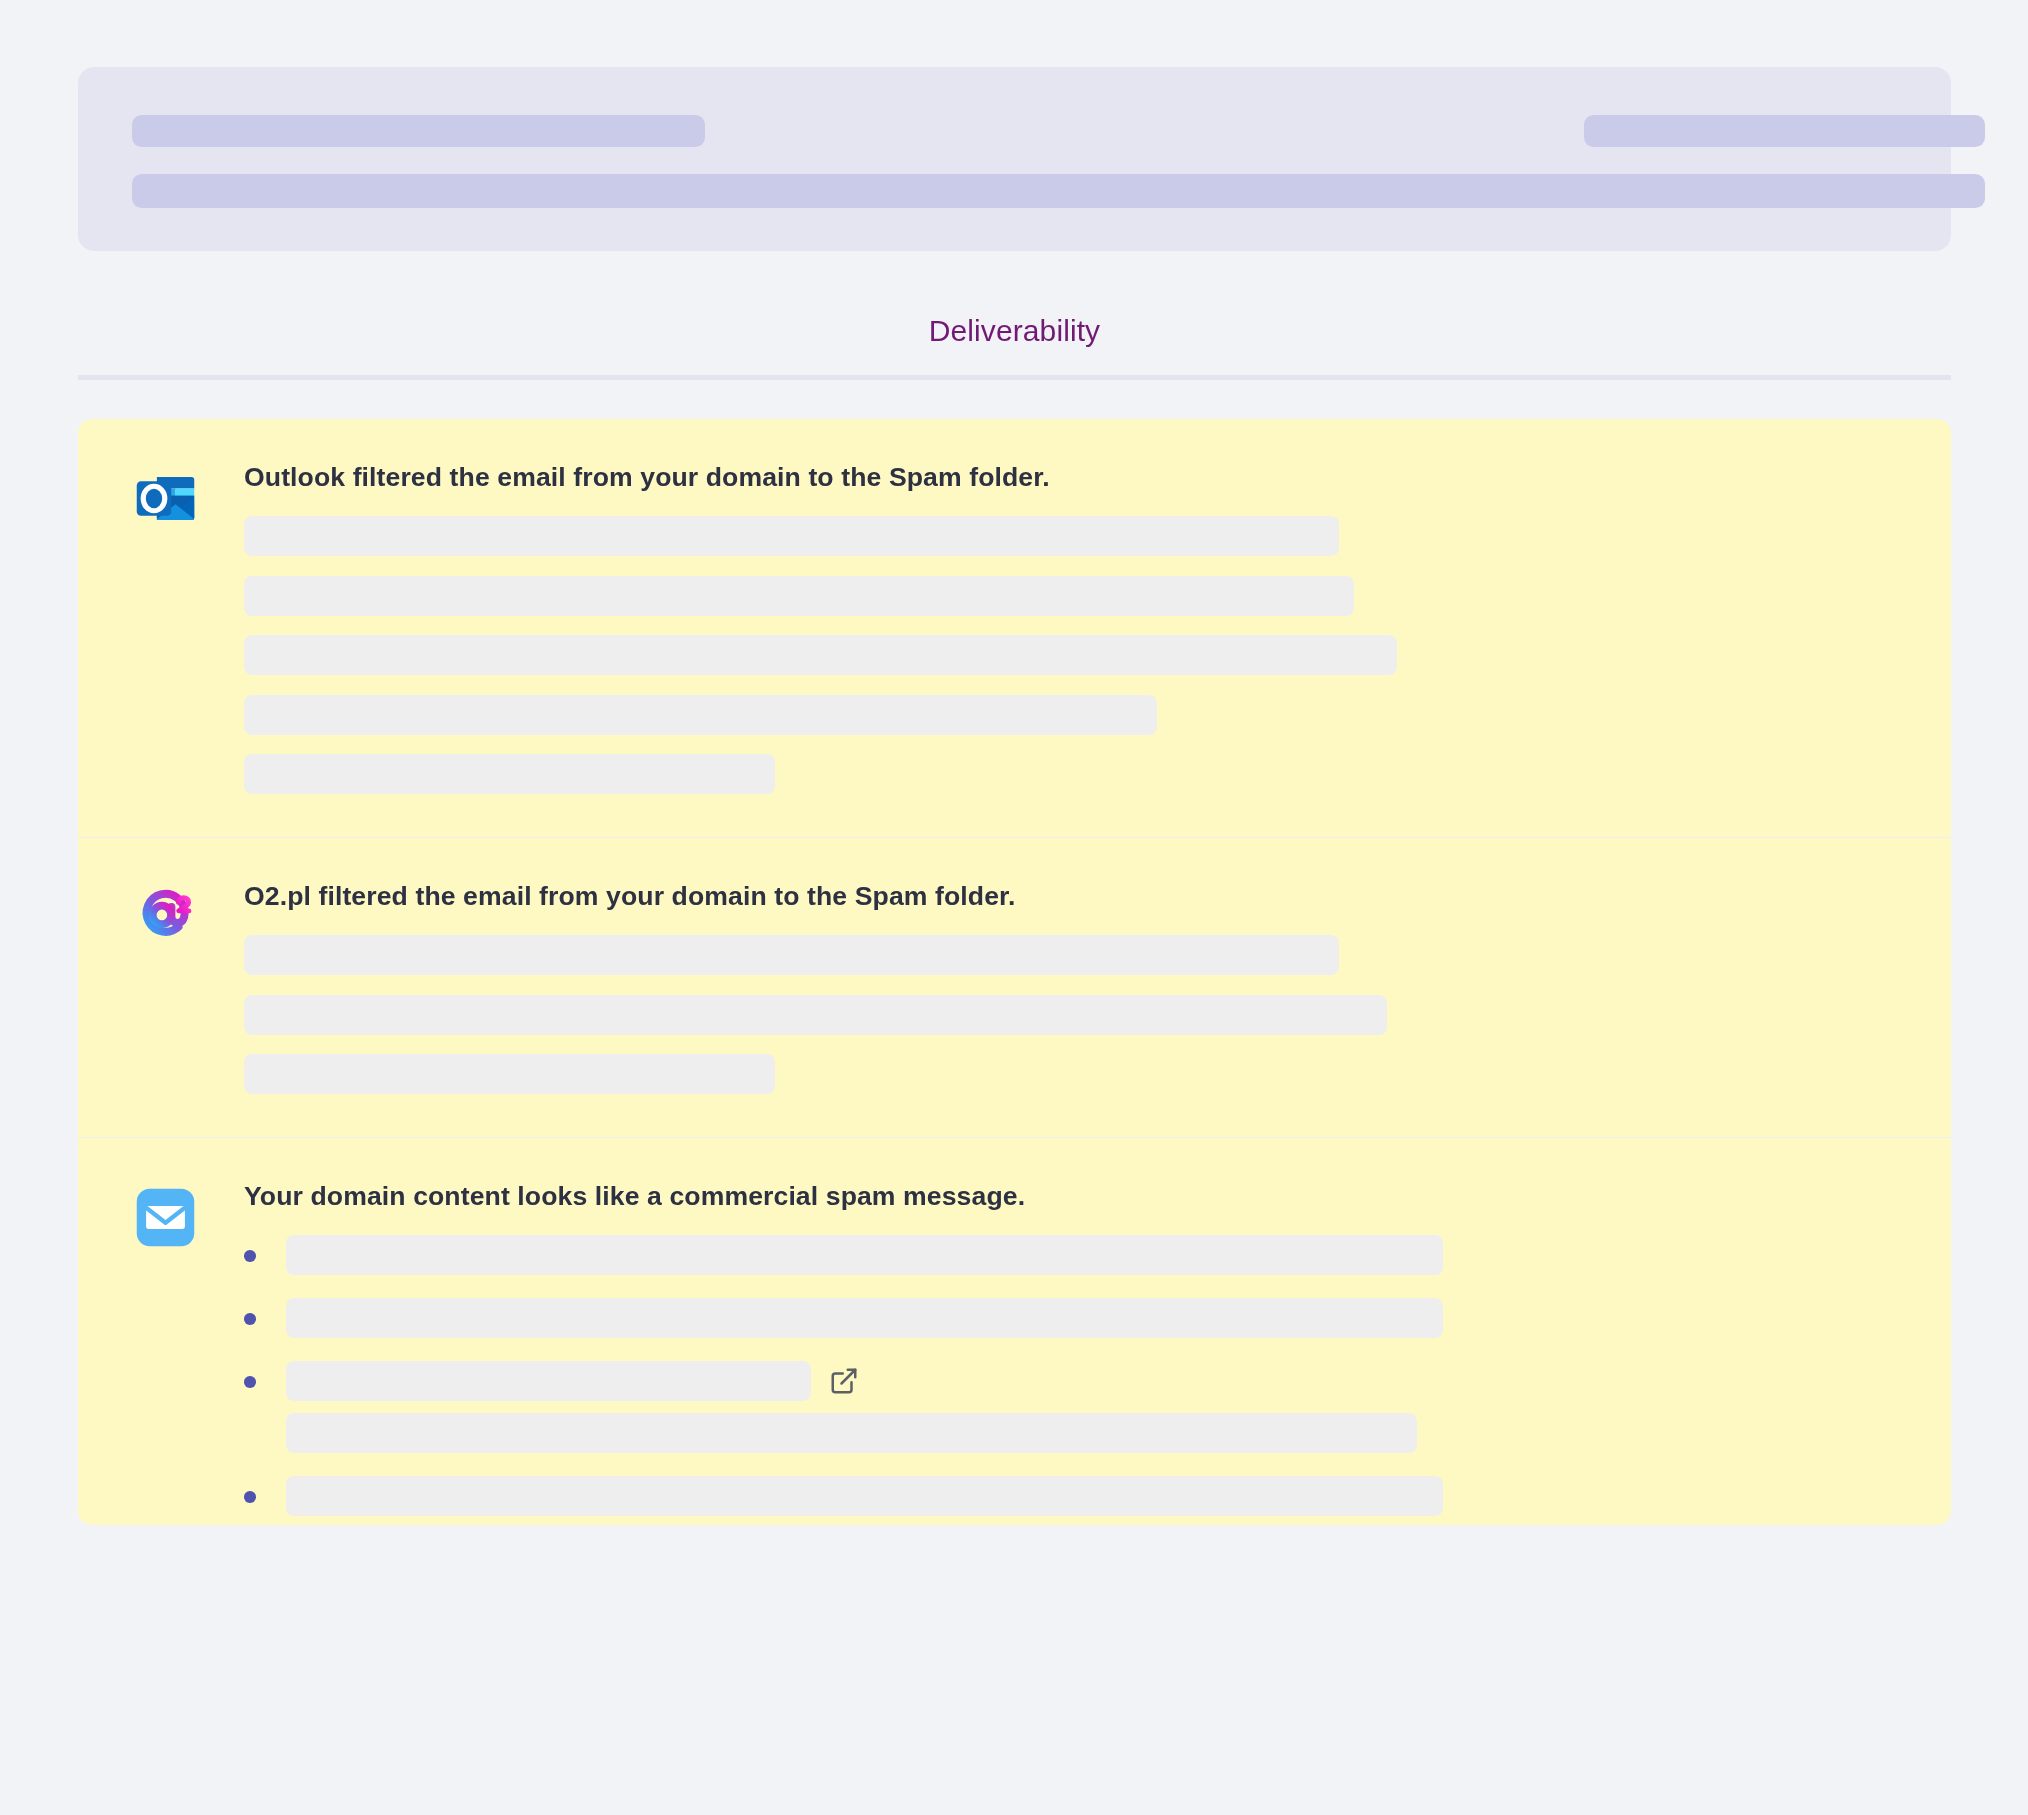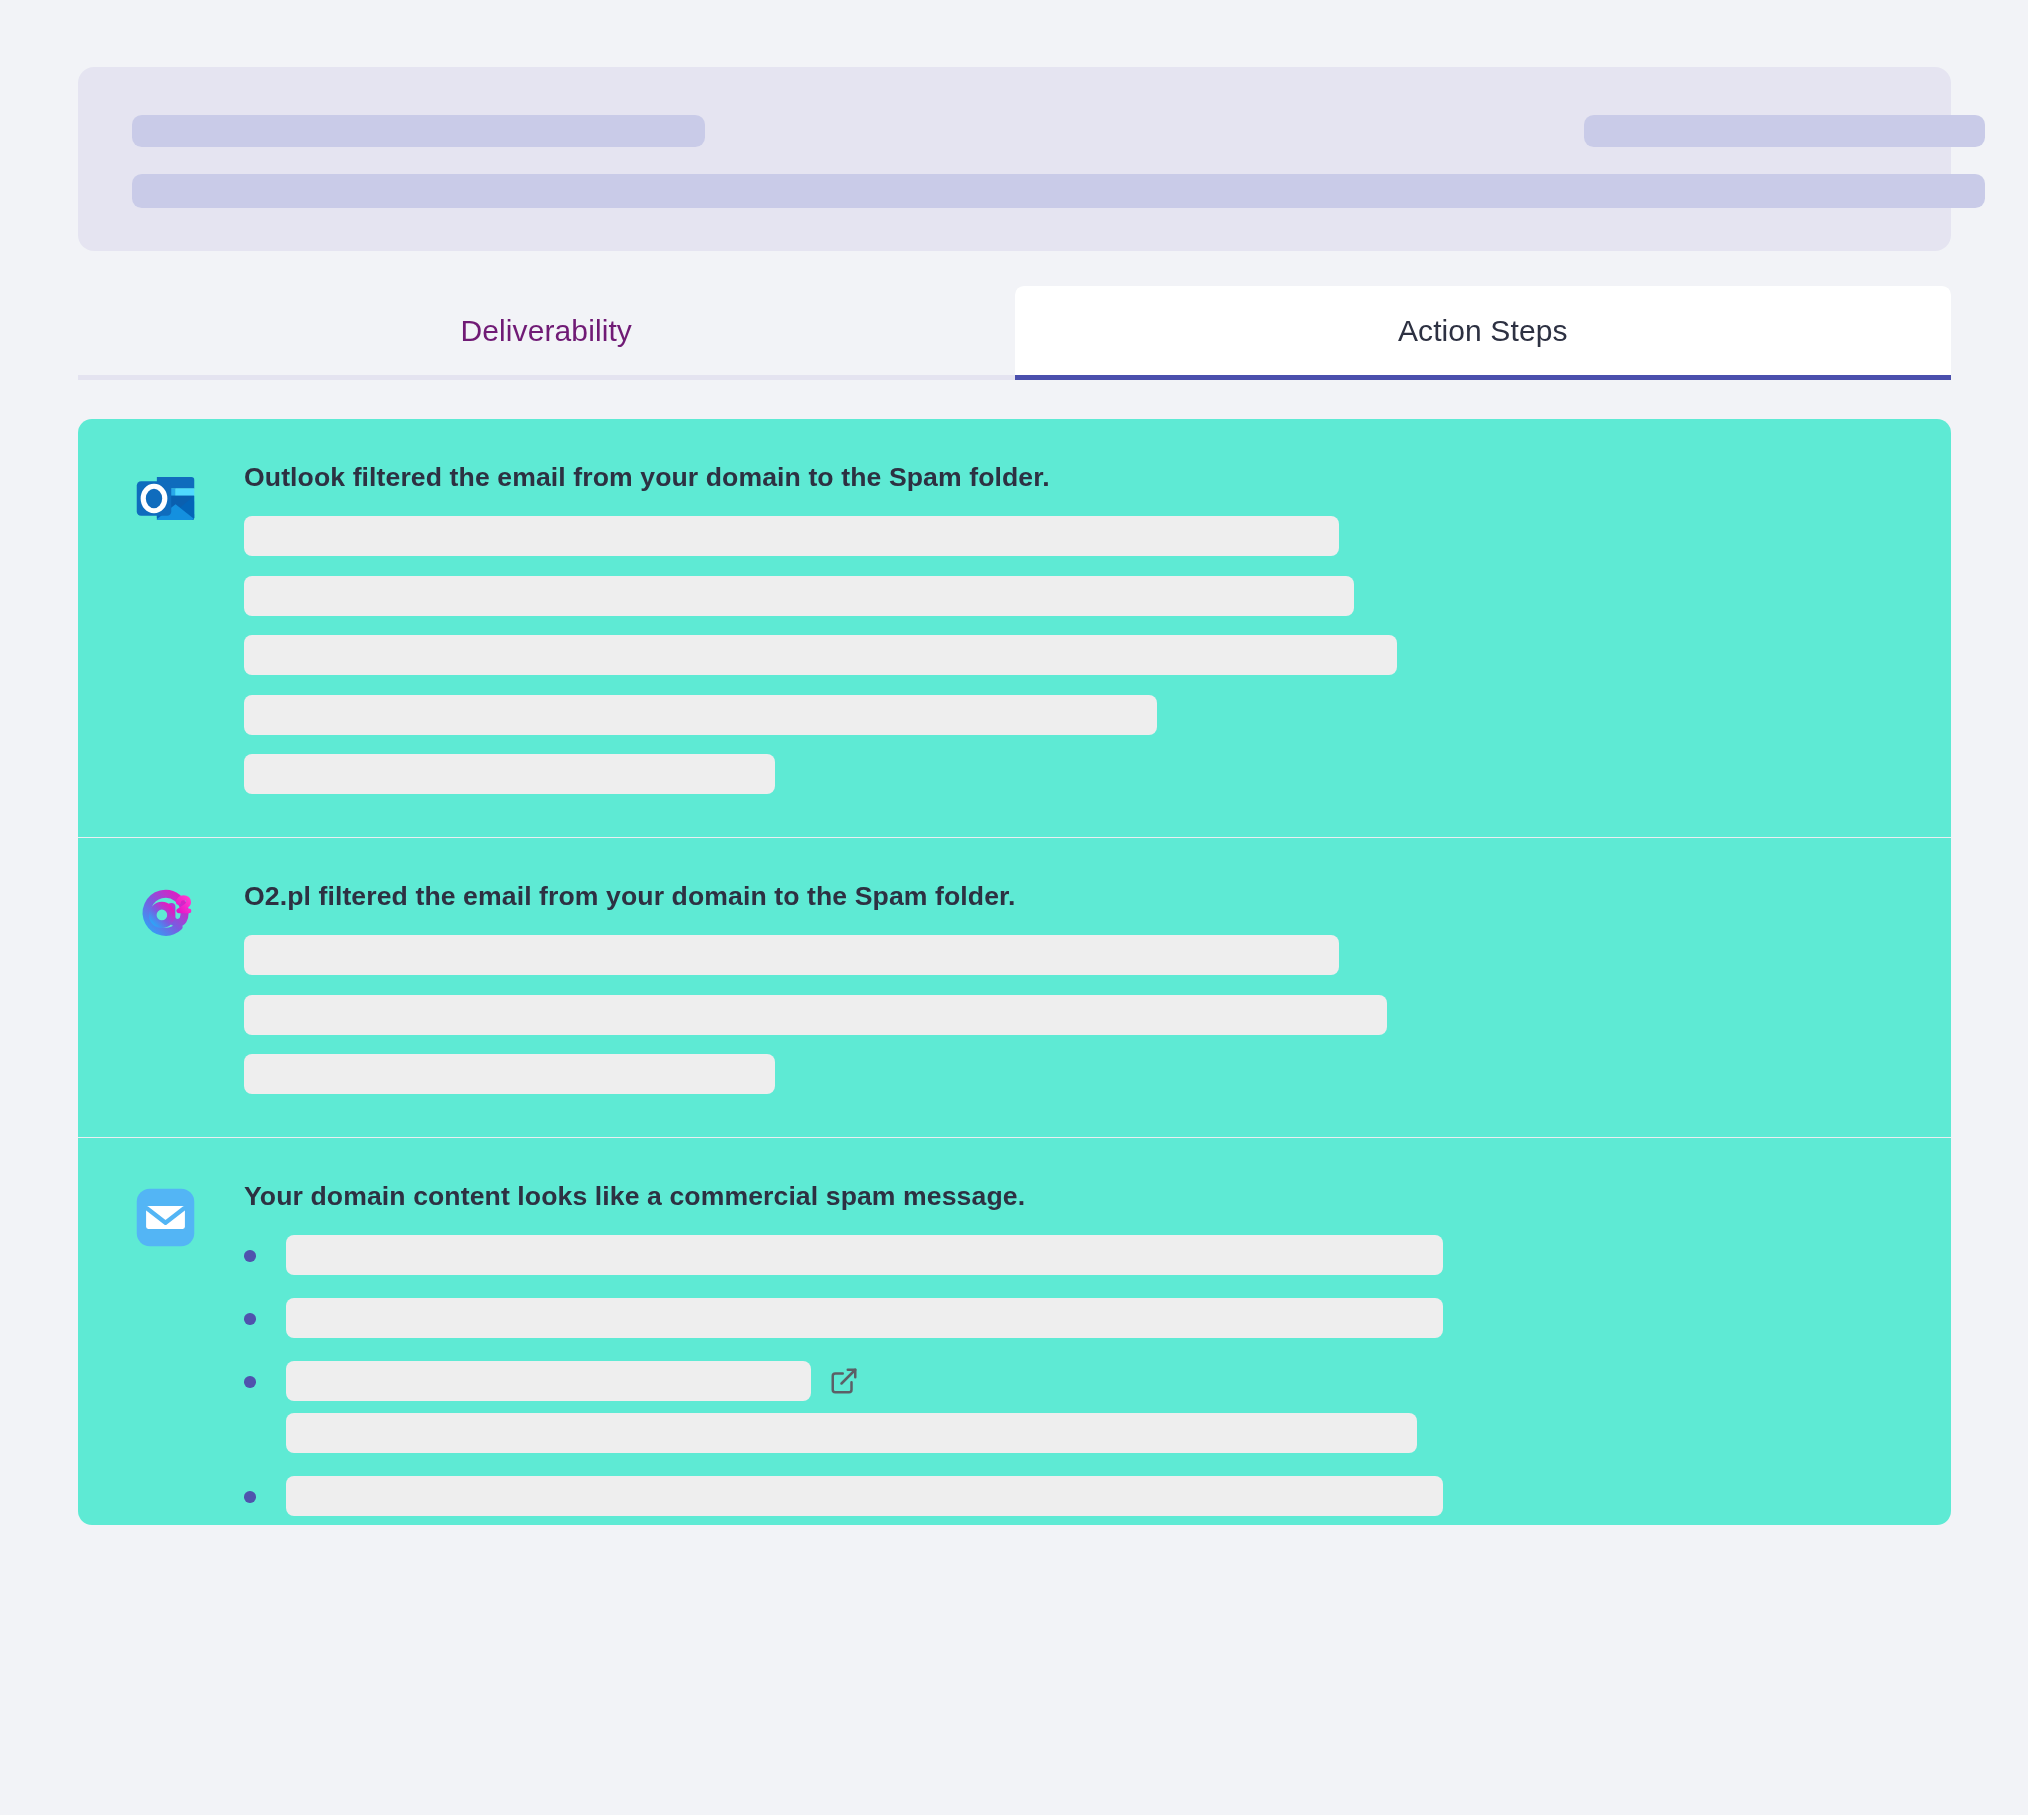--- a/index.html
+++ b/index.html
@@ -69,21 +69,21 @@
     border-top-right-radius: 8.9px;
   }
 
   
   .card {
     position: absolute;
     left: 78px;
     top: 419px;
     width: 1873px;
     height: 1106px;
-    background: #5eead4;
+    background: #fef9c3;
     border-radius: 14px;
   }
 
   .section {
     position: relative;
     padding: 0 0 0 0;
   }
   .section + .section { border-top: 1.8px solid #eceef1; }
 
   .section-inner {
@@ -163,23 +163,20 @@
 
   <div class="banner">
     <div class="banner-bar bb-1"></div>
     <div class="banner-bar bb-2"></div>
     <div class="banner-bar bb-3"></div>
   </div>
 
   <div class="tabs">
     <div class="tab">
       <span>Deliverability</span>
-    </div>
-    <div class="tab active">
-      <span>Action Steps</span>
     </div>
   </div>
 
   <div class="card">
 
     <div class="section">
       <div class="section-inner">
         <div class="icon-col">
           <svg class="outlook-ico" viewBox="0 0 48 48">
             <path d="M18 9h24a2 2 0 0 1 2 2v6H18z" fill="#0F6CBD"></path>

